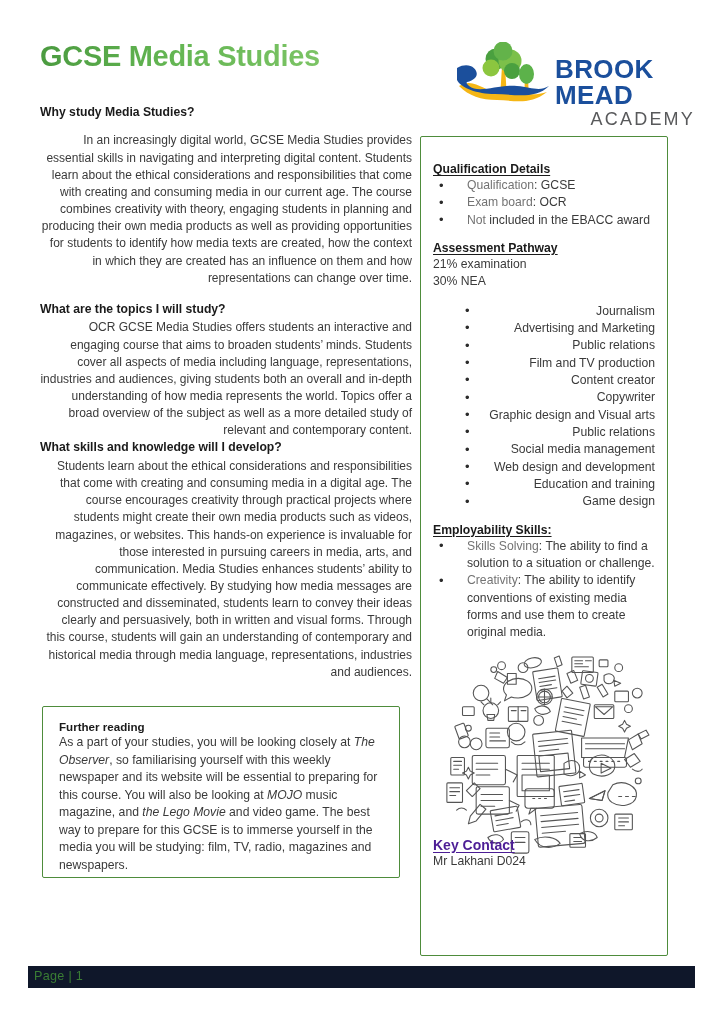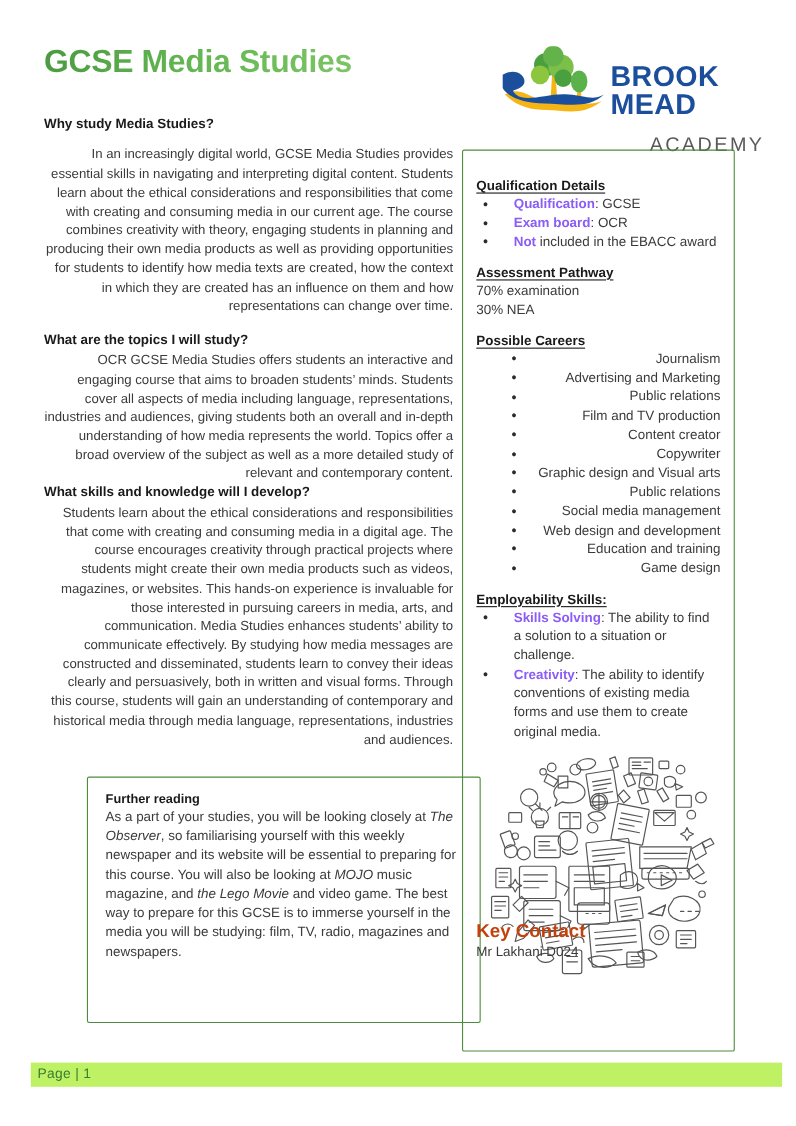--- a/index.html
+++ b/index.html
@@ -53,21 +53,21 @@
     font-weight: bold;
     color: #1b4f9c;
     letter-spacing: 0.4px;
   }
   #logo .brand-sub {
     display: block;
     text-align: right;
     font-size: 18px;
     color: #58595b;
     letter-spacing: 2.2px;
-    margin-top: 14px;
+    margin-top: 2px;
   }
 
   
   #left-col {
     position: absolute;
     left: 40px;
     top: 88px;
     width: 372px;
     margin-top: 16px;
   }
@@ -87,26 +87,25 @@
   }
   .gap-lg { height: 14px; }
   .gap-md { height: 10px; }
 
   
   #further-reading-box {
     position: absolute;
     left: 42px;
     top: 706px;
     width: 358px;
-    height: 224px;
+    height: 172px;
     border: 1.4px solid #4e8c3b;
     border-radius: 2px;
     box-sizing: border-box;
     padding: 13px 16px 10px 16px;
-    margin-left: 37px;
   }
   #further-reading-box .fr-title {
     font-size: 11.6px;
     font-weight: bold;
     color: #1a1a1a;
     margin-bottom: 1px;
   }
   #further-reading-box .fr-body {
     font-size: 12.2px;
     line-height: 1.44;
@@ -156,58 +155,58 @@
     color: #2b2b2b;
     font-size: 13px;
   }
   
   ul.tight > li { padding-left: 34px; }
   ul.tight > li::before { left: 6px; top: -0.5px; }
   
   ul.indent > li { padding-left: 56px; text-align: right; }
   ul.indent > li::before { left: 32px; top: -0.5px; }
 
-  .b { font-weight: bold; color: #8b5cf6; }
+  .b { font-weight: normal; color: #737373; }
   .spacer-12 { height: 12px; }
 
   
   #media-doodle-cluster {
     margin: 12px auto 0 auto;
     width: 215px;
     height: 205px;
     display: block;
   }
 
   
   #key-contact {
     position: absolute;
     left: 12px;
     top: 700px;
   }
   #key-contact .kc-title {
-    font-size: 17px;
-    font-weight: bold;
-    color: #c2410c;
+    font-size: 14px;
+    font-weight: bold;
+    color: #4c1d95;
+    text-decoration: underline;
     text-underline-offset: 2px;
   }
   #key-contact .kc-name {
     font-size: 12.2px;
     color: #3a3a3a;
     line-height: 1.42;
   }
 
   
   #footer-bar {
     position: absolute;
     left: 28px;
     top: 966px;
     width: 667px;
     height: 22px;
-    background: #bef264;
-    padding-left: 16px;
+    background: #0f172a;
   }
   #footer-bar .page-label {
     position: absolute;
     left: 6px;
     top: 3px;
     font-size: 12.6px;
     color: #3a7d34;
     letter-spacing: 0.3px;
   }
 </style>
@@ -265,26 +264,25 @@
   <div class="panel-heading">Qualification Details</div>
   <ul class="panel-list tight">
     <li><span class="b">Qualification</span><span>: </span><span>GCSE</span></li>
     <li><span class="b">Exam board</span><span>: </span><span>OCR</span></li>
     <li><span class="b">Not</span><span> </span><span>included in the EBACC award</span></li>
   </ul>
 
   <div class="spacer-12"></div>
 
   <div class="panel-heading">Assessment Pathway</div>
-  <div class="panel-line">70% examination</div>
+  <div class="panel-line">21% examination</div>
   <div class="panel-line">30% NEA</div>
 
   <div class="spacer-12"></div>
 
-  <div class="panel-heading">Possible Careers</div>
   <ul class="panel-list indent">
     <li>Journalism</li>
     <li>Advertising and Marketing</li>
     <li>Public relations</li>
     <li>Film and TV production</li>
     <li>Content creator</li>
     <li>Copywriter</li>
     <li>Graphic design and Visual arts</li>
     <li>Public relations</li>
     <li>Social media management</li>

